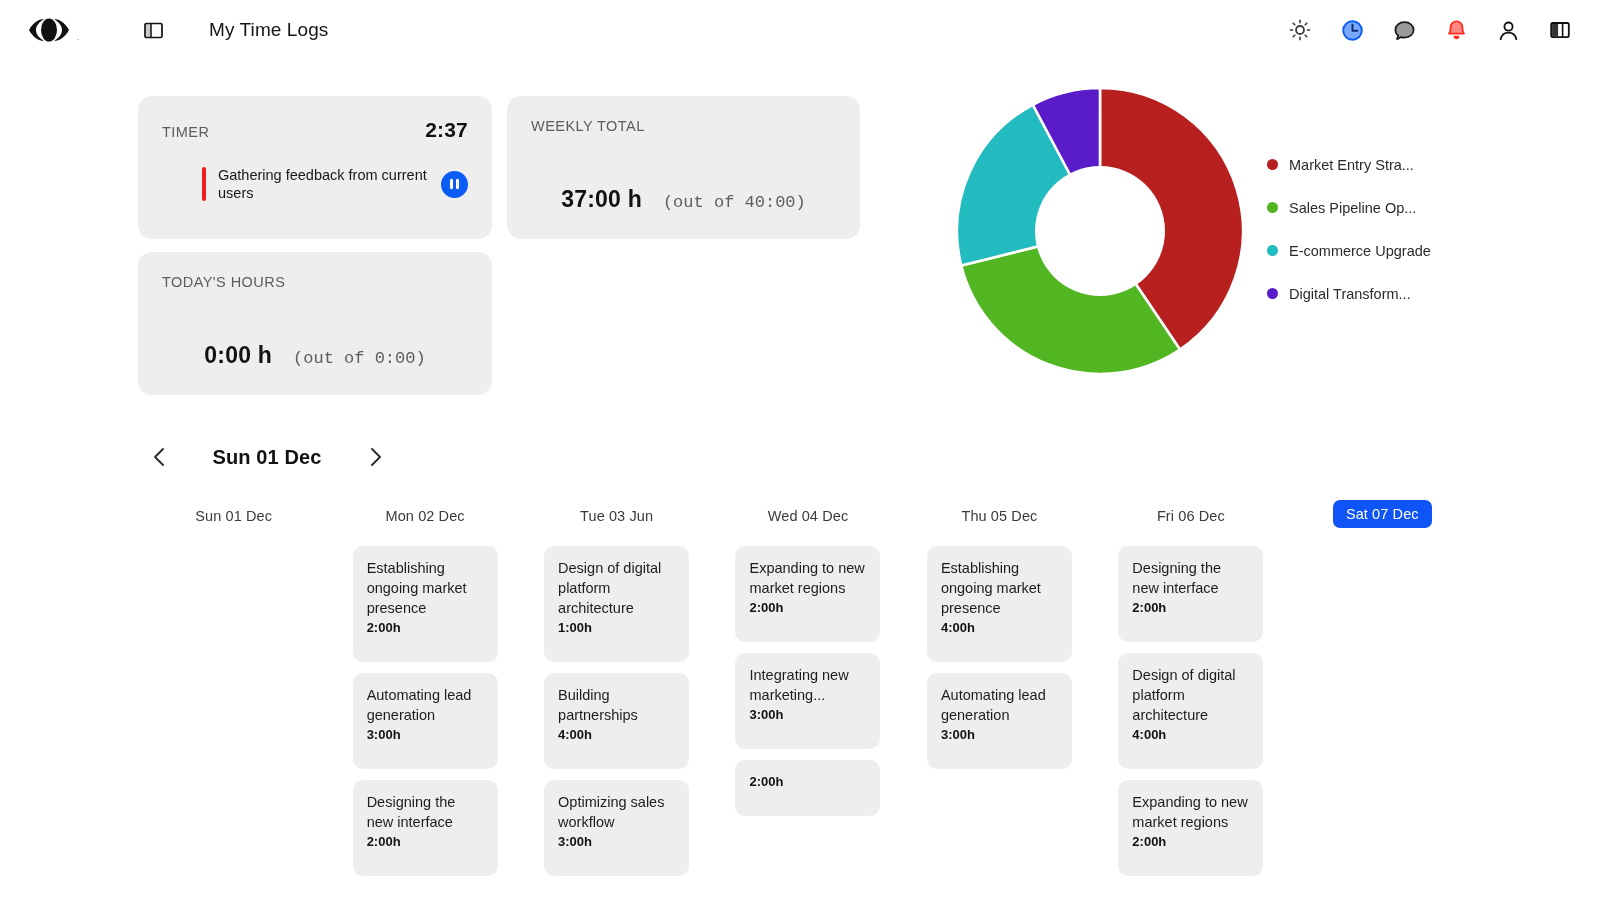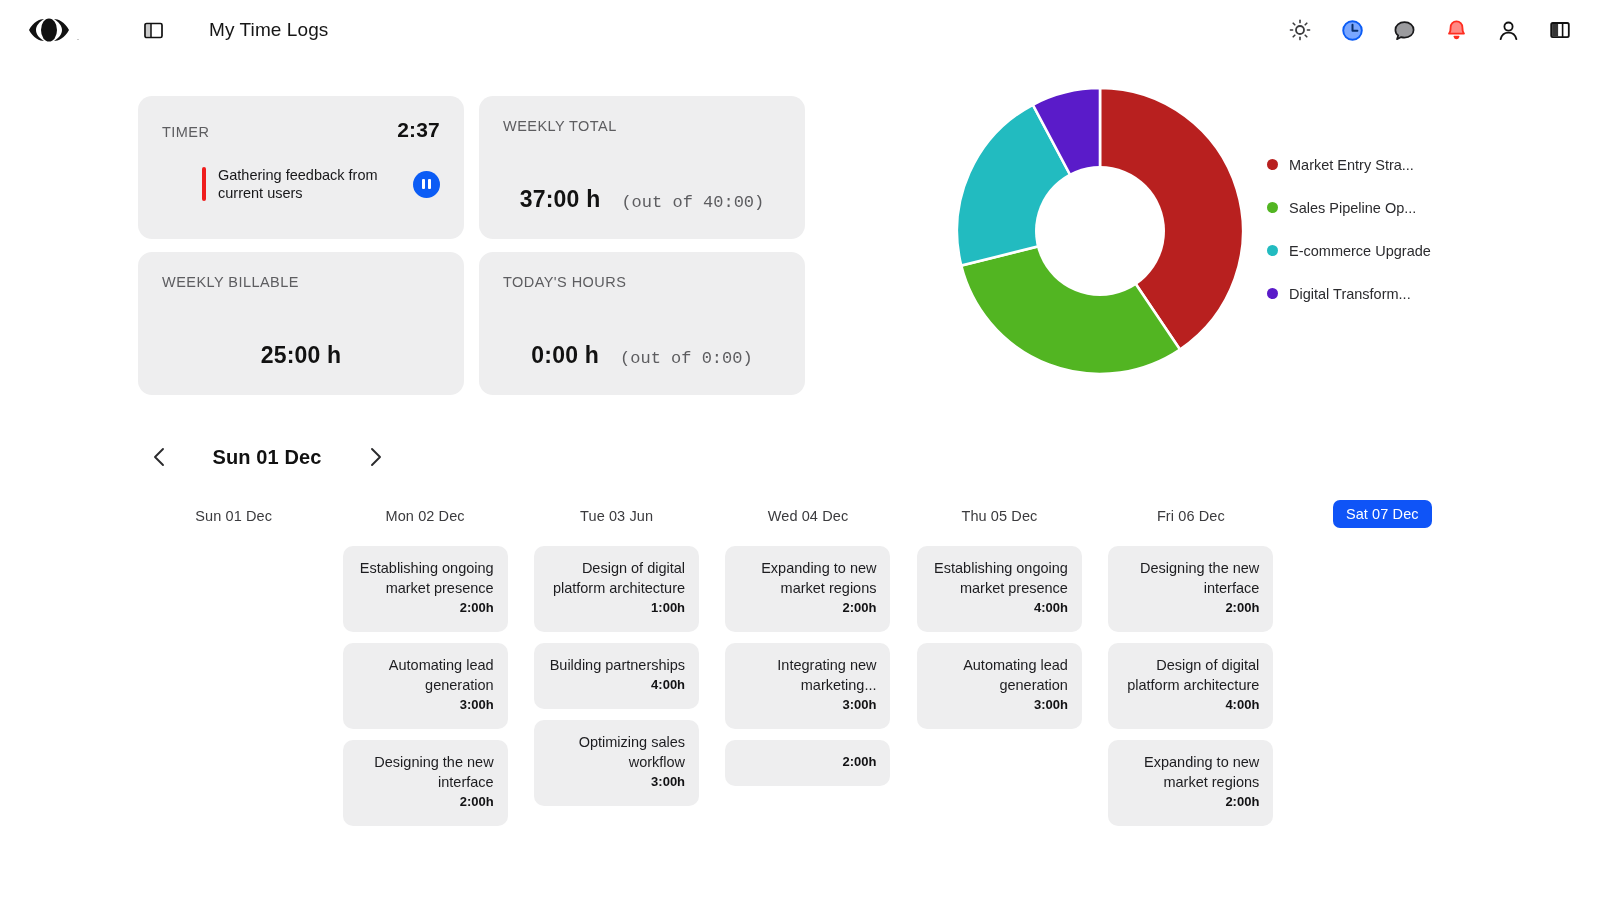--- a/index.html
+++ b/index.html
@@ -80,21 +80,21 @@
     width: 722px;
   }
   .card-row {
     display: flex;
     gap: 15px;
     margin-bottom: 13px;
   }
   .stat-card {
     background: #eeeeef;
     border-radius: 14px;
-    width: 326px;
+    width: 354px;
     height: 143px;
     box-sizing: border-box;
     padding: 22px 24px 18px 24px;
     position: relative;
   }
   .card-label {
     font-size: 14.5px;
     color: #5d5d60;
     letter-spacing: .45px;
     font-weight: 400;
@@ -281,25 +281,24 @@
   .entries {
     width: 100%;
     display: flex;
     flex-direction: column;
     align-items: center;
     gap: 11px;
   }
   .entry-card {
     background: #eeeeef;
     border-radius: 10px;
-    width: 165px;
+    width: 145px;
     box-sizing: border-box;
-    padding: 12px 14px 17px 14px;
+    padding: 12px 14px 27px 14px;
     cursor: pointer;
-    text-align: right;
   }
   .entry-title {
     font-size: 14.5px;
     line-height: 20px;
     color: #1d1d20;
   }
   .entry-dur {
     font-size: 13px;
     font-weight: 700;
     color: #121214;
@@ -401,26 +400,20 @@
     <div class="stat-card">
       <div class="card-label">WEEKLY TOTAL</div>
       <div class="big-metric">
         <span class="val">37:00 h</span>
         <span class="sub">(out of 40:00)</span>
       </div>
     </div>
   </div>
 
   <div class="card-row">
-    <div class="stat-card">
-      <div class="card-label">WEEKLY BILLABLE</div>
-      <div class="big-metric center-only">
-        <span class="val">25:00 h</span>
-      </div>
-    </div>
 
     <div class="stat-card">
       <div class="card-label">TODAY'S HOURS</div>
       <div class="big-metric">
         <span class="val">0:00 h</span>
         <span class="sub">(out of 0:00)</span>
       </div>
     </div>
   </div>
 </div>

